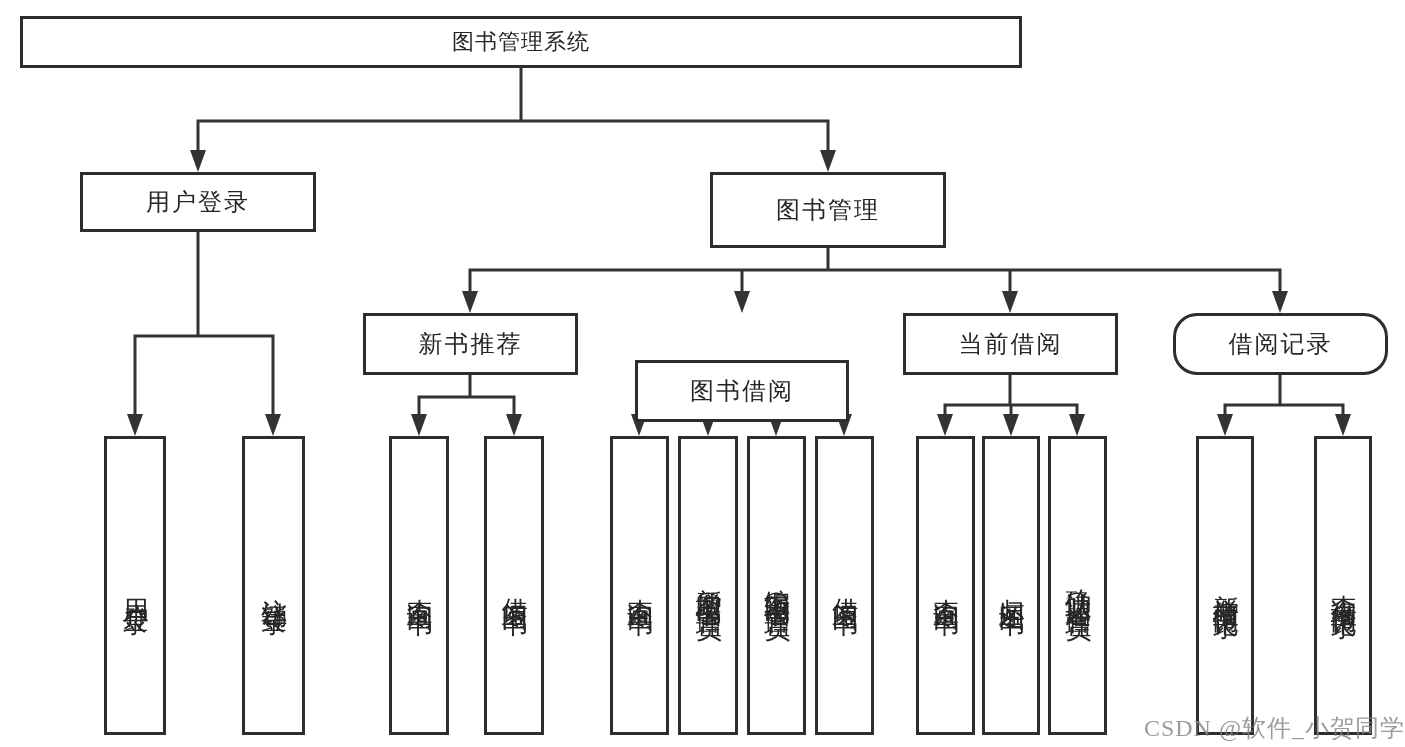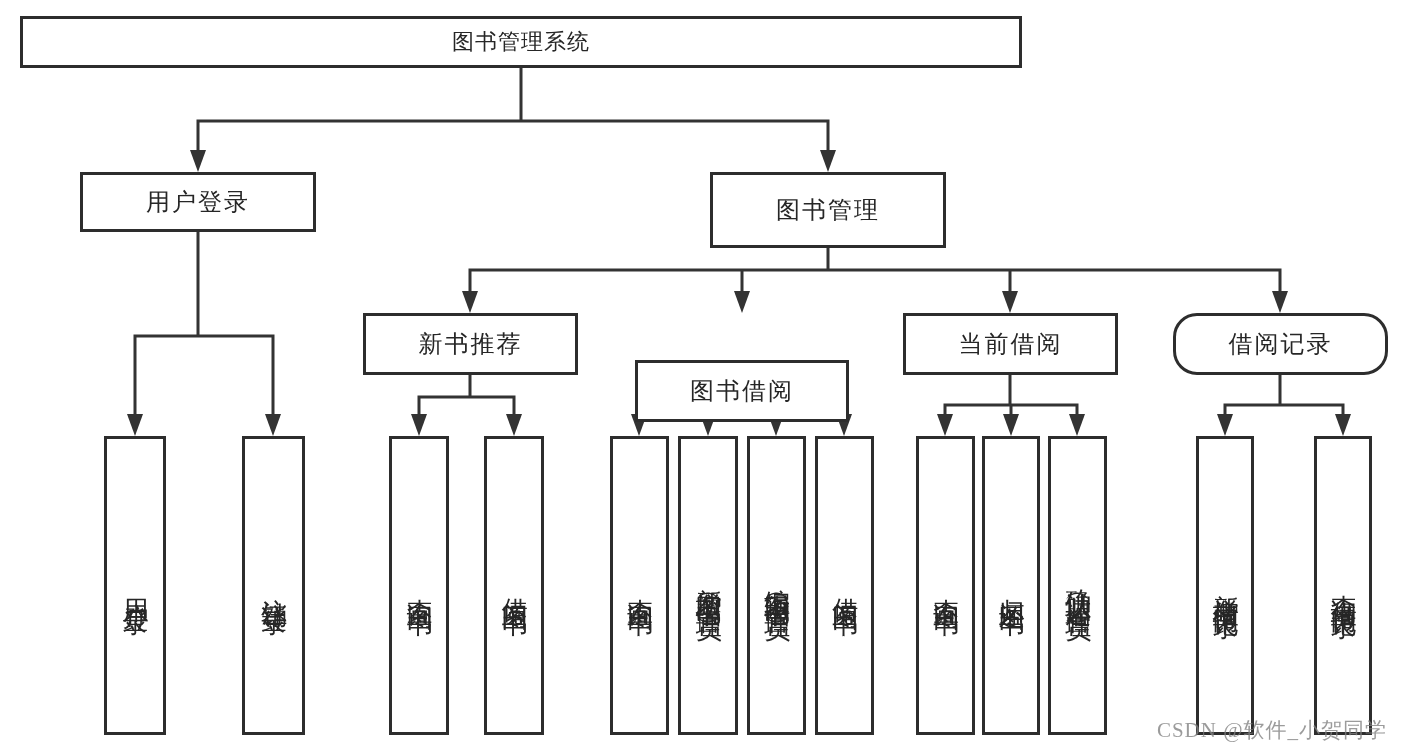--- a/index.html
+++ b/index.html
@@ -41,23 +41,23 @@
   .v-node span {
     writing-mode: vertical-rl;
     text-orientation: mixed;
     font-size: 26px;
     letter-spacing: 4px;
     line-height: 1.1;
     white-space: nowrap;
   }
   .watermark {
     position: absolute;
-    right: 18px;
+    right: 0;
     bottom: 3px;
-    font-size: 21px;
+    font-size: 24px;
     color: rgba(130, 130, 130, 0.8);
     letter-spacing: 1px;
     z-index: 10;
     white-space: nowrap;
   }
 </style>
 </head>
 <body>
 
 <div class="canvas">

